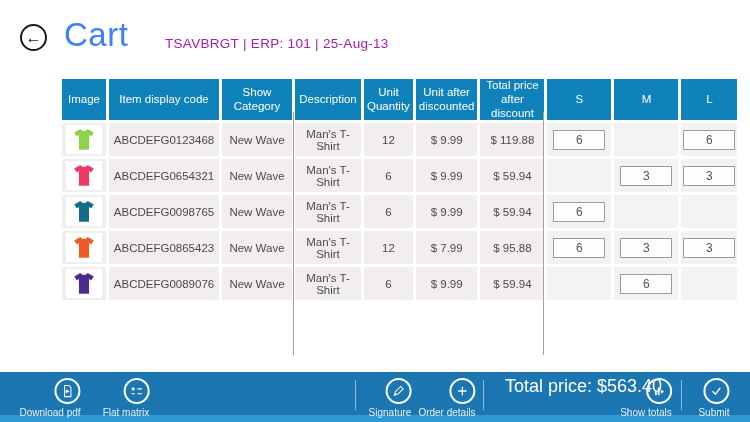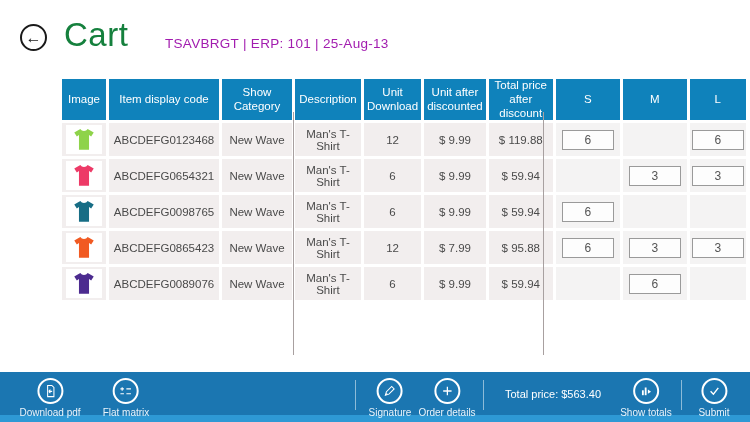--- a/index.html
+++ b/index.html
@@ -11,21 +11,21 @@
   }
   
   .back-btn {
     position:absolute; left:20px; top:24px; width:27px; height:27px;
     border:2px solid #1a1a1a; border-radius:50%; color:#1a1a1a;
     display:flex; align-items:center; justify-content:center; cursor:pointer;
     font-size:16px; font-weight:bold; line-height:1;
   }
   .page-title {
     position:absolute; left:64px; top:16px; font-size:33px; font-weight:300;
-    color:#15803d; letter-spacing:0.5px;
+    color:#3b82f6; letter-spacing:0.5px;
   }
   .page-subtitle {
     position:absolute; left:165px; top:36px; font-size:13.5px; color:#a21caf;
     letter-spacing:0.3px;
   }
   
   .cart-table-wrap { position:absolute; left:59px; top:76px; }
   table { border-collapse:separate; border-spacing:3px; table-layout:fixed; }
   th {
     background:var(--blue); color:#fff; font-weight:400; font-size:11.5px;
@@ -43,29 +43,29 @@
   .size-input {
     width:52px; height:20px; border:1px solid #9a9a9a; background:#fdfdfd;
     font-family:inherit; font-size:12px; color:#555; text-align:center; display:block; margin:0 auto;
   }
   .v-sep { position:absolute; width:1px; background:#a8a0a0; top:112px; height:243px; }
   
   .appbar { position:absolute; left:0; top:372px; width:750px; height:43px; background:var(--barblue); }
   .appbar-strip { position:absolute; left:0; top:415px; width:750px; height:7px; background:var(--stripblue); }
   .appbar-btn {
     position:absolute; top:378px; transform:translateX(-50%);
-    display:flex; flex-direction:column; align-items:center; cursor:pointer; z-index:2;
+    display:flex; flex-direction:column; align-items:flex-end; cursor:pointer; z-index:2;
   }
   .icon-circle {
     width:26px; height:26px; border:2px solid #fff; border-radius:50%;
     display:flex; align-items:center; justify-content:center;
   }
   .appbar-label { margin-top:3px; font-size:10px; color:#eaf4fb; white-space:nowrap; }
   .appbar-sep { position:absolute; top:380px; width:1px; height:30px; background:rgba(255,255,255,0.5); z-index:1; }
-  .total-price { position:absolute; left:505px; top:388px; font-size:11px; color:#fff; }
+  .total-price { position:absolute; left:505px; top:376px; font-size:18px; color:#fff; }
   svg { display:block; }
 </style>
 </head>
 <body style="--blue: #0f82bb; --barblue: #1b76b1; --stripblue: #2e99d5;">
 
 <div class="back-btn">
   <span>←</span>
 </div>
 <div class="page-title">Cart</div>
 <div class="page-subtitle">TSAVBRGT  |  ERP: 101  | 25-Aug-13</div>
@@ -83,21 +83,21 @@
       <col style="width:64px">
         <col style="width:64px">
         <col style="width:56px">
     </colgroup>
     <thead>
       <tr>
         <th>Image</th>
         <th>Item display code</th>
         <th>Show Category</th>
         <th>Description</th>
-        <th>Unit Download</th>
+        <th>Unit Quantity</th>
         <th>Unit after discounted</th>
         <th>Total price after discount</th>
         <th>S</th>
         <th>M</th>
         <th>L</th>
       </tr>
     </thead>
     <tbody>
         <tr>
     <td>

